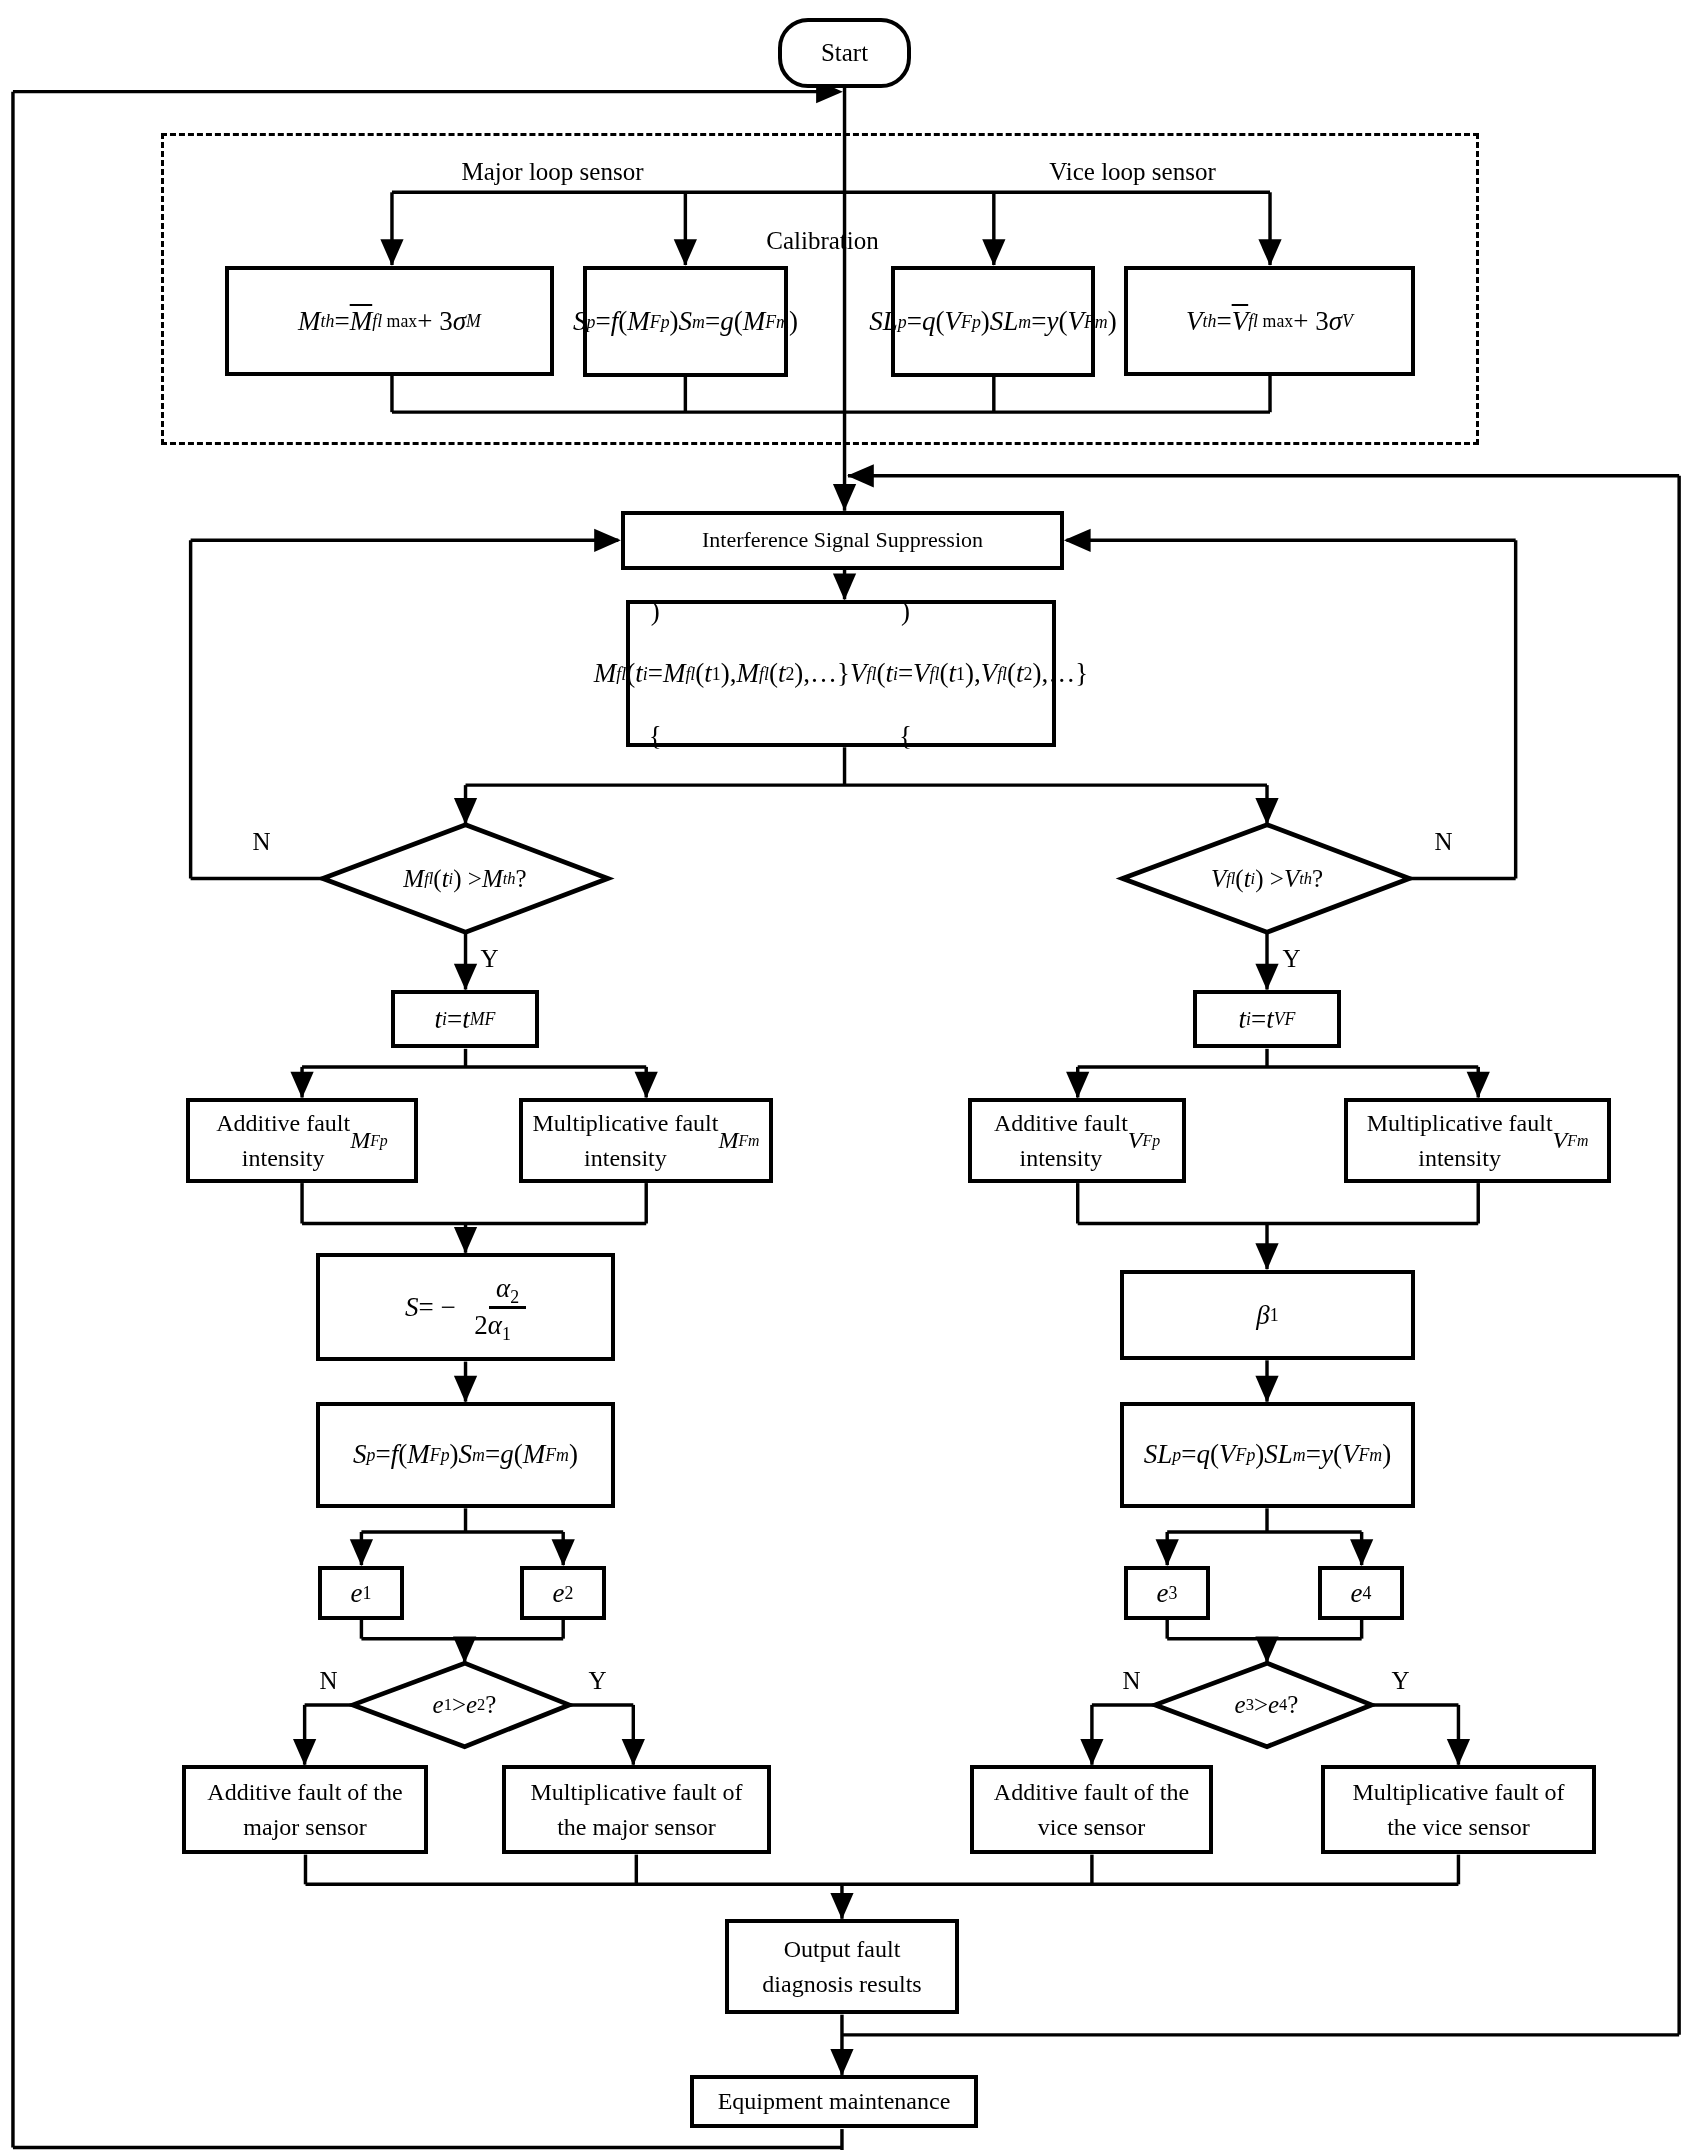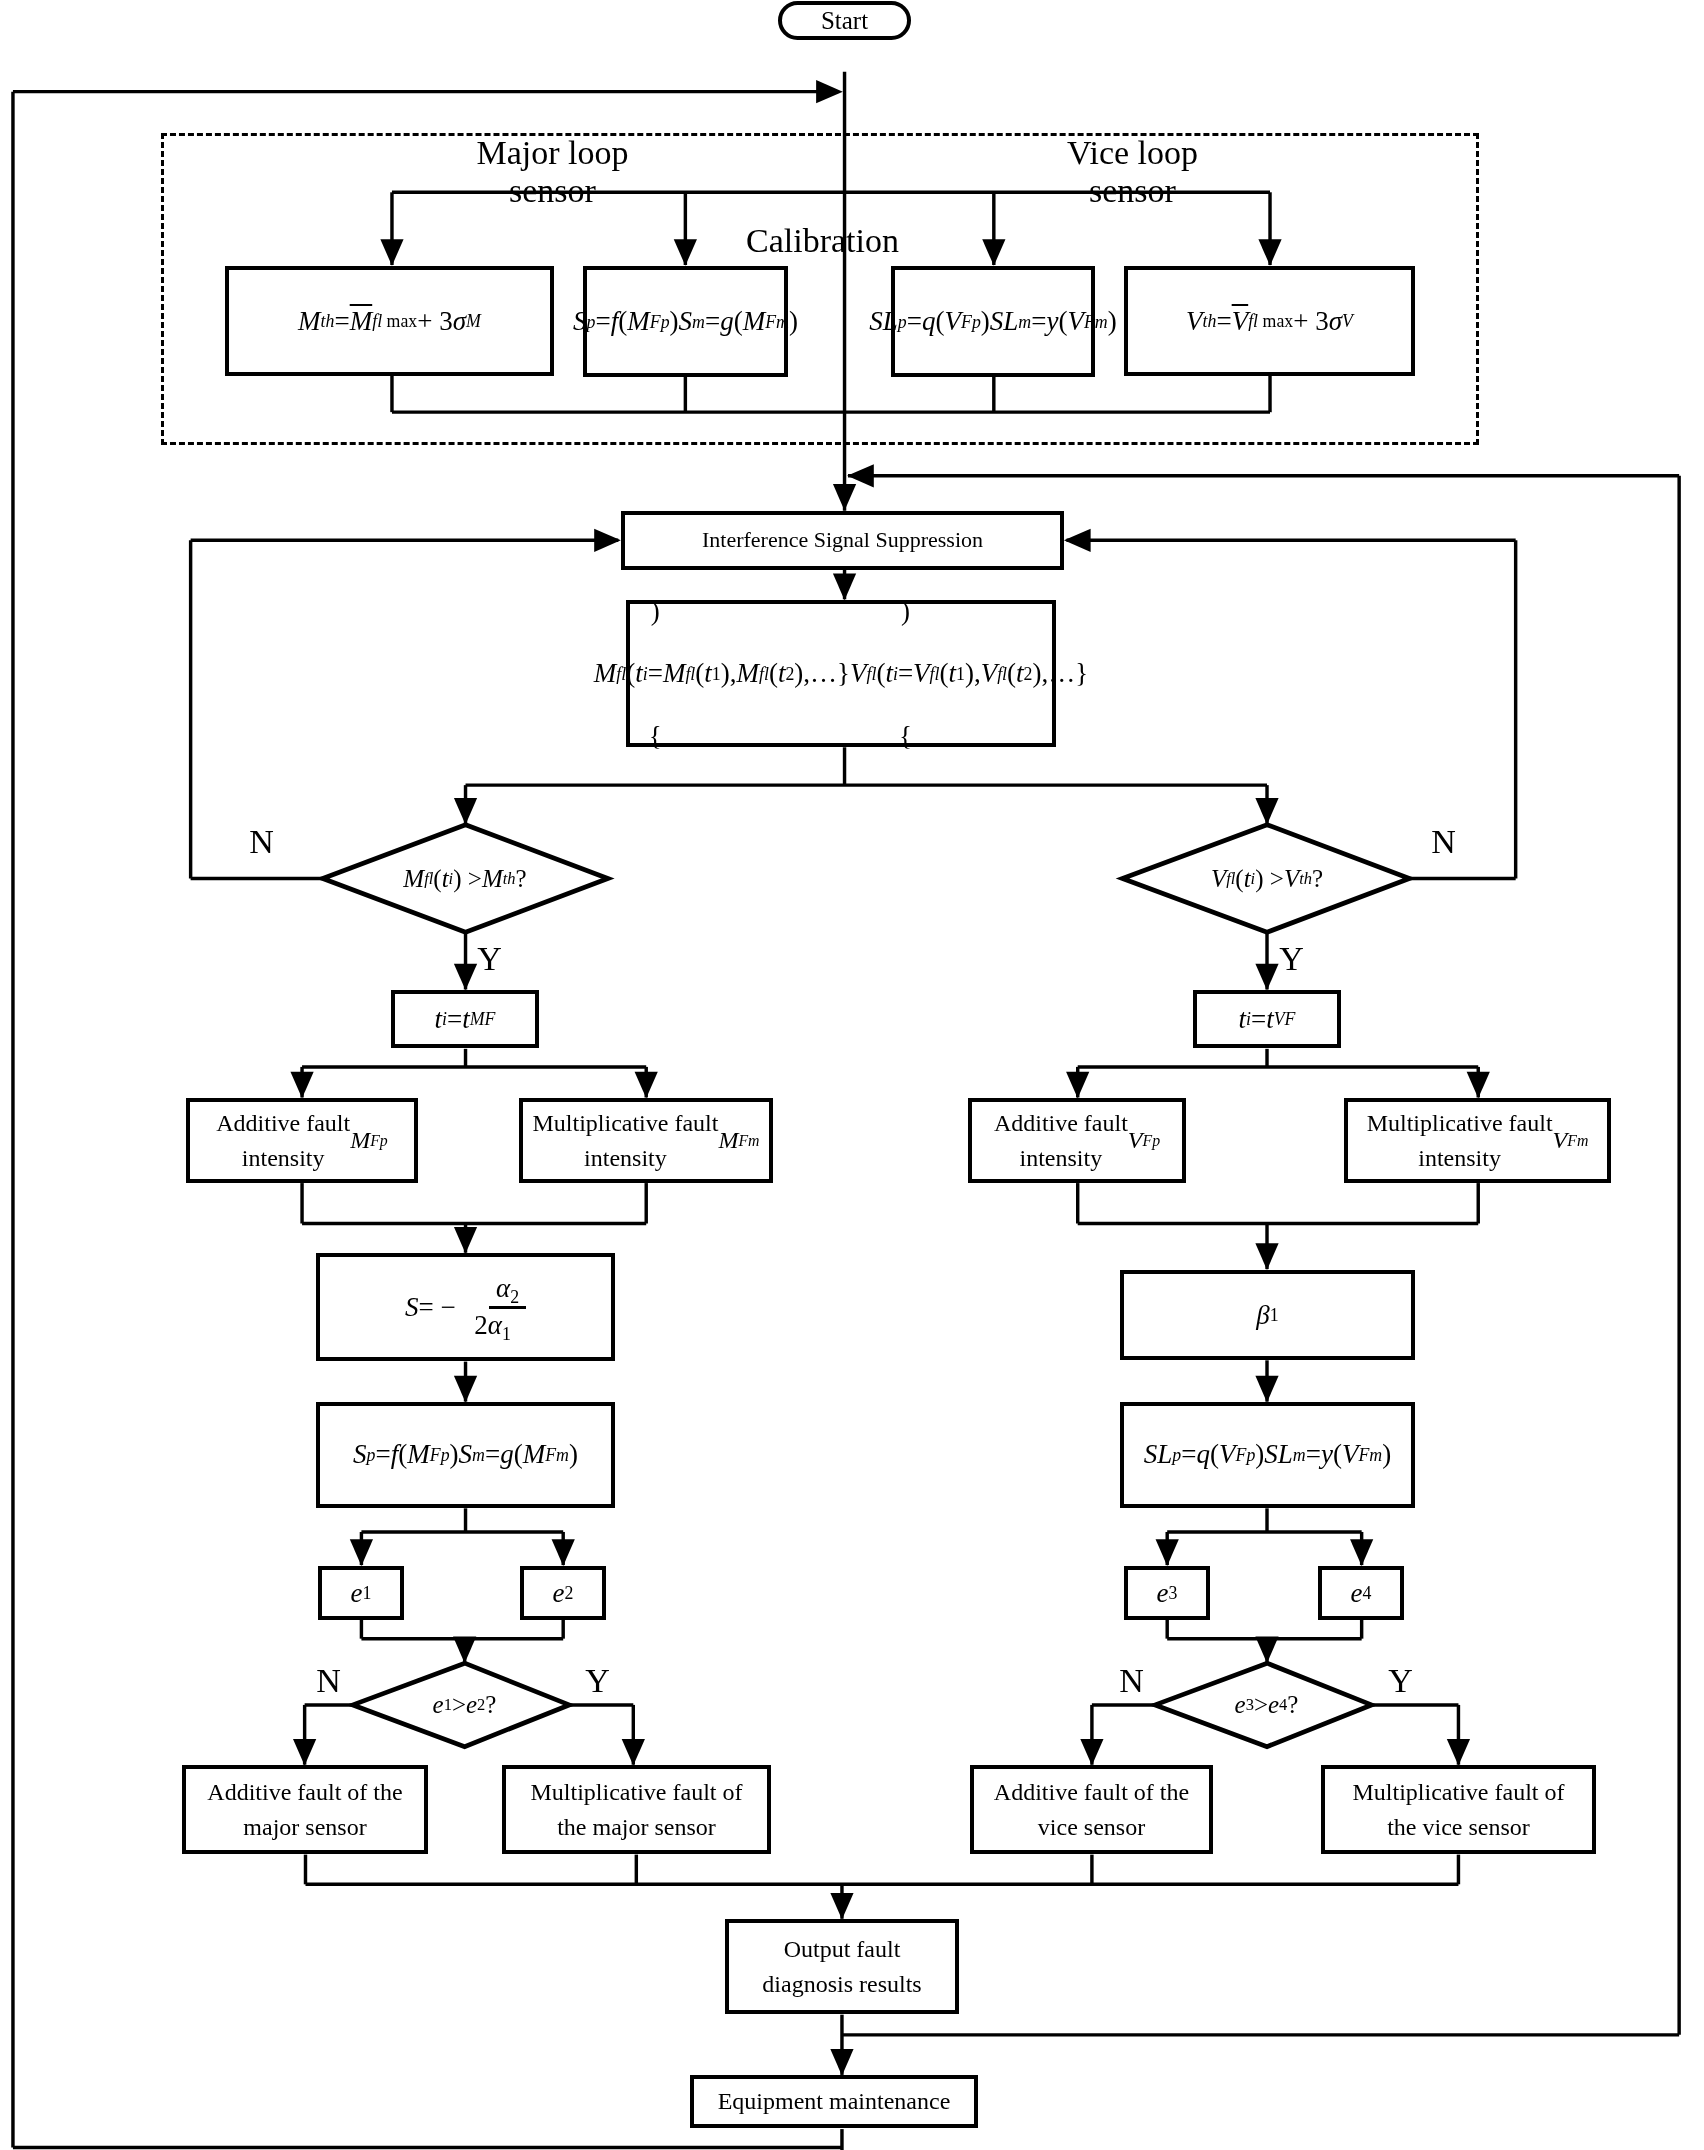--- a/index.html
+++ b/index.html
@@ -11,21 +11,21 @@
   .node {
     position:absolute; z-index:2; box-sizing:border-box;
     display:flex; align-items:center; justify-content:center;
     text-align:center; background:#fff; border:4.7px solid #000;
     font-size:24px; line-height:1.65;
   }
   .terminator { border-radius:30px; font-size:25px; }
   .dashed-group { border:3.9px dashed #000; background:transparent; z-index:1; }
   .lbl {
     position:absolute; z-index:3; display:flex; align-items:center; justify-content:center;
-    text-align:center; font-size:34px; background:transparent; border:none;
+    text-align:center; font-size:25px; background:transparent; border:none;
   }
   .formula { font-size:27px; }
   .series-box { line-height:2.3; }
   .tight { line-height:1.45; }
   .diamond-lbl { font-size:25px; }
   sub { font-size:66%; line-height:0; }
   .ov { text-decoration:overline; }
   .frac { display:inline-flex; flex-direction:column; text-align:center; vertical-align:middle; line-height:1.2; margin-left:3.4px; }
   .fnum { border-bottom:3px solid #000; padding:0 6.9px 0.9px;margin-left:30px; }
   .fden { padding-top:0.9px; }
@@ -170,21 +170,21 @@
     <line x1="710" y1="4380" x2="3390" y2="4380"></line>
     <line x1="1957" y1="4380" x2="1957" y2="4460"></line>
     <polygon points="1930,4400 1984,4400 1957,4462" fill="#000" stroke="none"></polygon>
 
     <line x1="1957" y1="4683" x2="1957" y2="4823"></line>
     <polygon points="1930,4763 1984,4763 1957,4825" fill="#000" stroke="none"></polygon>
     <line x1="1957" y1="4949" x2="1957" y2="5090"></line>
     <polygon points="1930,5030 1984,5030 1957,5092" fill="#000" stroke="none"></polygon>
   </svg>
 
-  <div class="node terminator" style="left:778px;top:1px;width:133px;height:39px;text-align:right;">Start</div>
+  <div class="node terminator" style="left:778px;top:18px;width:133px;height:70px;text-align:right;">Start</div>
 
   <div class="node dashed-group" style="left:161px;top:133px;width:1318px;height:312px;"></div>
 
   <div class="lbl" style="left:445px;top:158px;width:215px;height:27.5px;">Major loop sensor</div>
   <div class="lbl" style="left:1025px;top:158px;width:215px;height:27.5px;">Vice loop sensor</div>
   <div class="lbl" style="left:730px;top:227px;width:185px;height:27.5px;">Calibration</div>
 
   <div class="node formula" style="left:225px;top:266px;width:329px;height:110px;"><i>M</i><sub><i>th</i></sub> = <span class="ov"><i>M</i></span><sub><i>fl</i> max</sub> + 3<i>σ</i><sub><i>M</i></sub></div>
   <div class="node formula tight" style="left:583px;top:266px;width:205px;height:111px;"><i>S</i><sub><i>p</i></sub> = <i>f</i>(<i>M</i><sub><i>Fp</i></sub>)<br><i>S</i><sub><i>m</i></sub> = <i>g</i>(<i>M</i><sub><i>Fm</i></sub>)</div>
   <div class="node formula tight" style="left:891px;top:266px;width:204px;height:111px;"><i>SL</i><sub><i>p</i></sub> = <i>q</i>(<i>V</i><sub><i>Fp</i></sub>)<br><i>SL</i><sub><i>m</i></sub> = <i>y</i>(<i>V</i><sub><i>Fm</i></sub>)</div>

